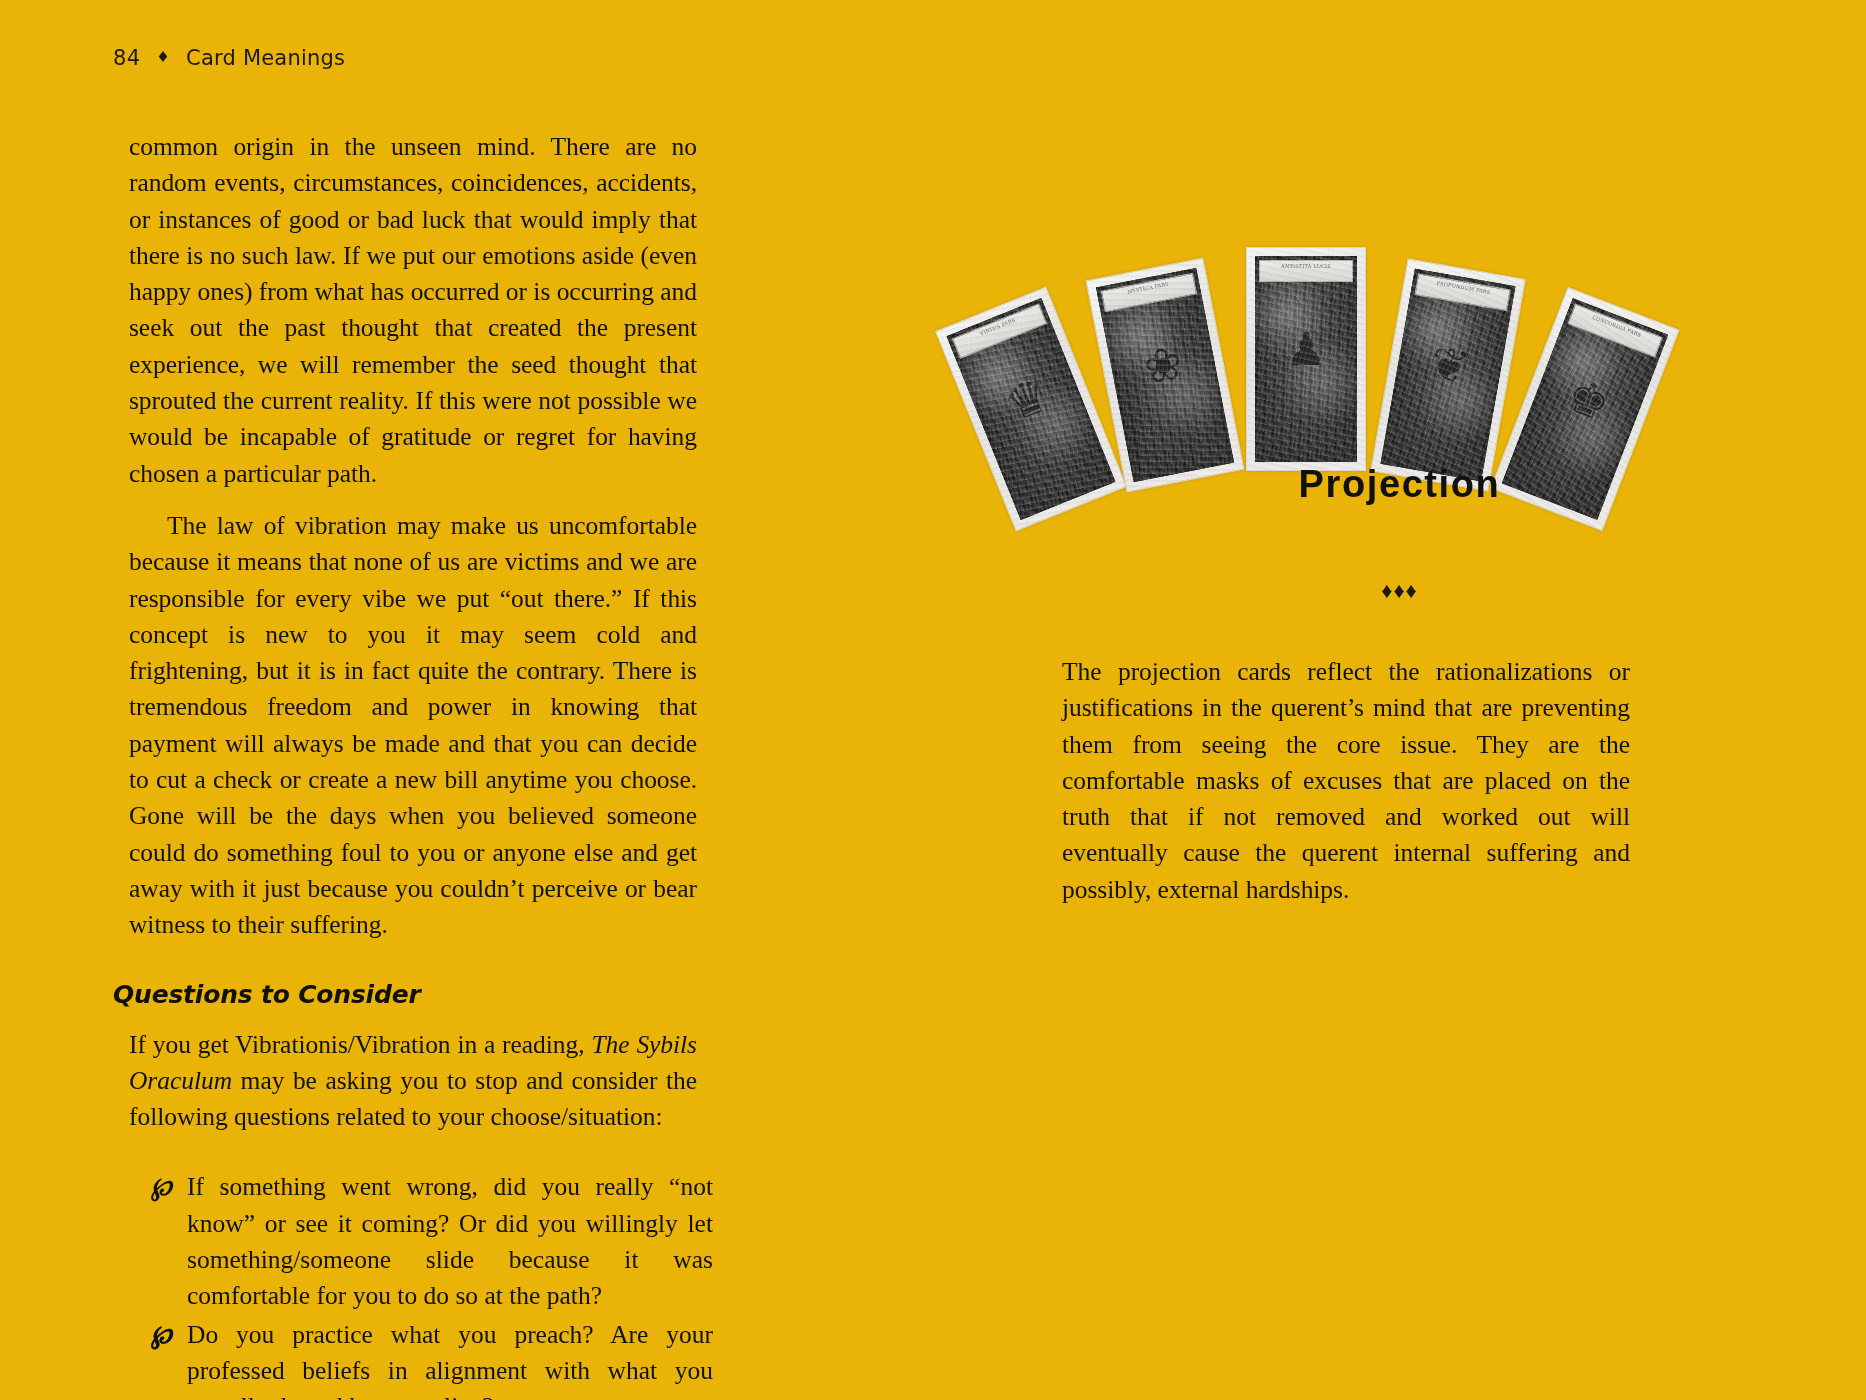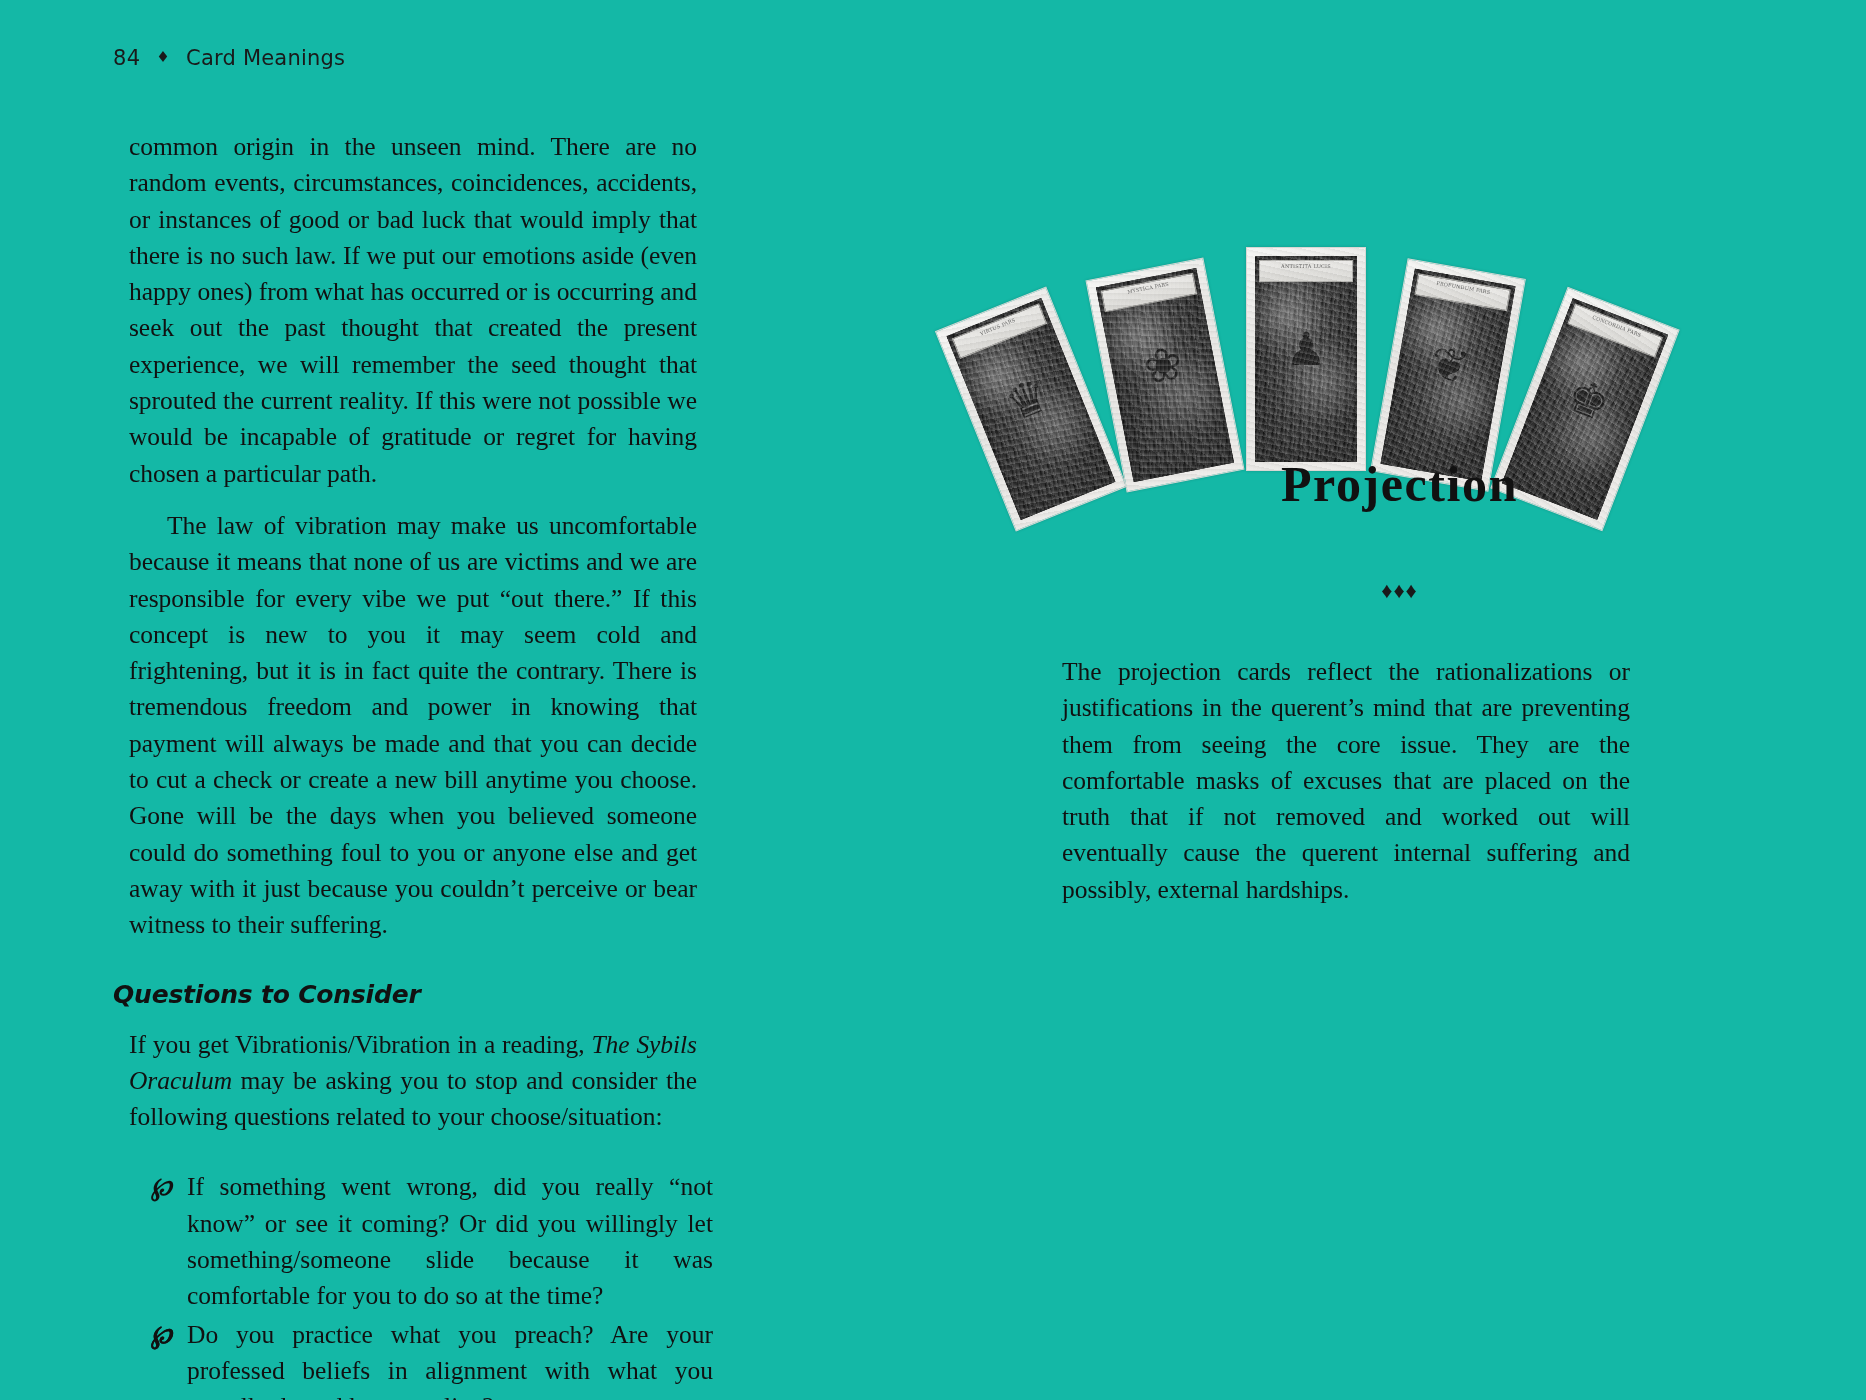--- a/index.html
+++ b/index.html
@@ -5,21 +5,21 @@
 <style>
   html, body {
     margin: 0;
     padding: 0;
     background: #ffffff;
   }
   .page {
     position: relative;
     width: 1866px;
     height: 1400px;
-    background: #14b8a6;
+    background: #eab308;
     overflow: hidden;
     font-family: "Liberation Serif", "DejaVu Serif", serif;
     color: #111111;
   }
 
   
   .verso {
     position: absolute;
     left: 0;
     top: 0;
@@ -210,23 +210,23 @@
   .tcard.c3 { left: 313px; top: 2px;  transform: rotate(0deg);   height: 222px; }
   .tcard.c4 { left: 455px; top: 22px; transform: rotate(10deg);  }
   .tcard.c5 { left: 592px; top: 56px; transform: rotate(21deg);  }
 
   .chapter-title {
     position: absolute;
     left: 0;
     top: 460px;
     width: 933px;
     text-align: center;
-    font-family: Liberation Serif, serif;
+    font-family: Liberation Sans, sans-serif;
     font-weight: bold;
-    font-size: 50px;
+    font-size: 38px;
     line-height: 48px;
     letter-spacing: 1.6px;
     color: #111111;
   }
   .chapter-title .line { display: block; }
 
   .ornament {
     position: absolute;
     left: 0;
     top: 578px;
@@ -263,21 +263,21 @@
 
       <p class="body indent">The law of vibration may make us uncomfortable because it means that none of us are victims and we are responsible for every vibe we put “out there.” If this concept is new to you it may seem cold and frightening, but it is in fact quite the contrary. There is tremendous freedom and power in knowing that payment will always be made and that you can decide to cut a check or create a new bill anytime you choose. Gone will be the days when you believed someone could do something foul to you or anyone else and get away with it just because you couldn’t perceive or bear witness to their suffering.</p>
 
       <h2 class="sub-head">Questions to Consider</h2>
 
       <p class="body"><span>If you get Vibrationis/Vibration in a reading, </span><em>The Sybils Oraculum</em><span> may be asking you to stop and consider the following questions related to your choose/situation:</span></p>
 
       <ul class="q-list">
         <li>
           <span class="bullet-mark">℘</span>
-          <span>If something went wrong, did you really “not know” or see it coming? Or did you willingly let something/someone slide because it was comfortable for you to do so at the time?</span>
+          <span>If something went wrong, did you really “not know” or see it coming? Or did you willingly let something/someone slide because it was comfortable for you to do so at the path?</span>
         </li>
         <li>
           <span class="bullet-mark">℘</span>
         </li>
         <li>
           <span class="bullet-mark">℘</span>
           <span>Do you practice what you preach? Are your professed beliefs in alignment with what you actually do and how you live?</span>
         </li>
 
       </ul>

